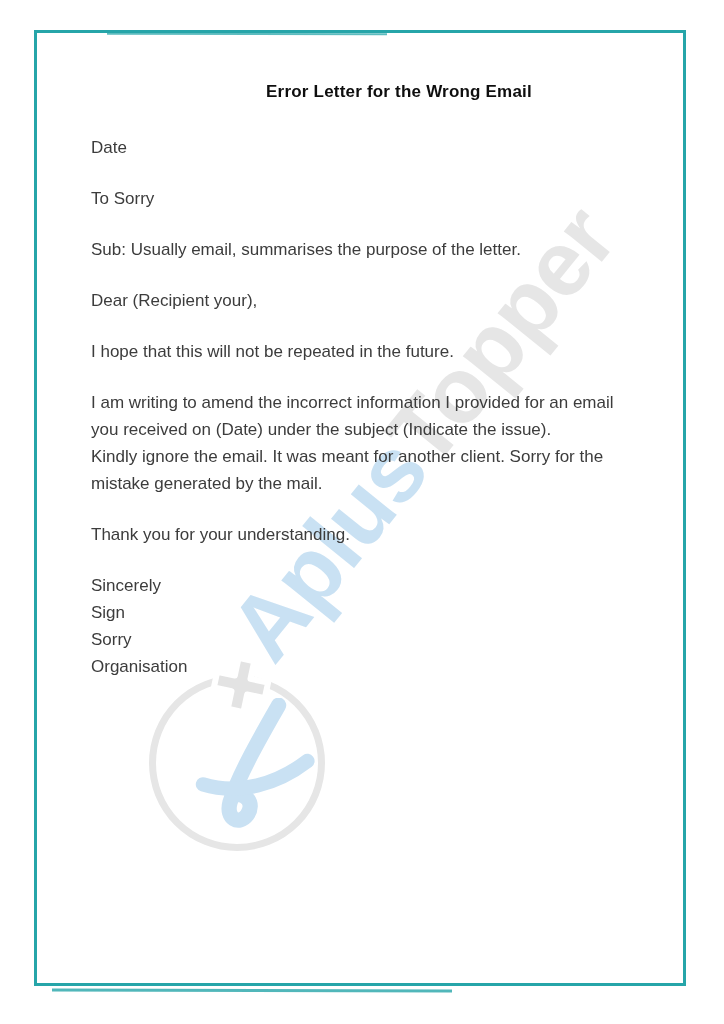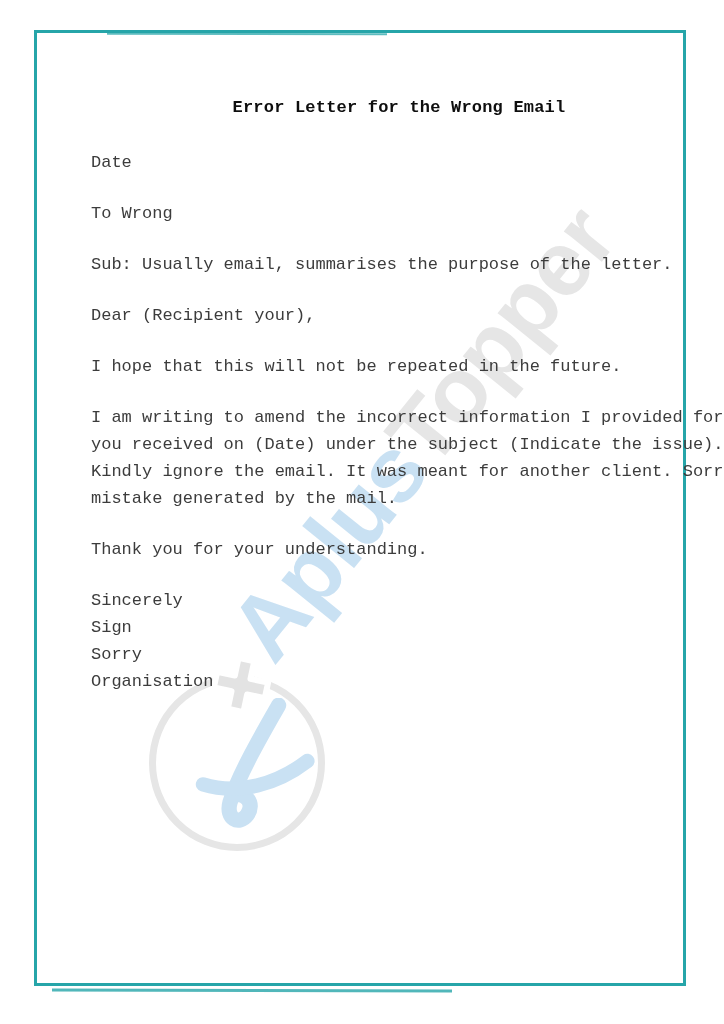--- a/index.html
+++ b/index.html
@@ -49,25 +49,25 @@
   }
   .logo-plus{position:absolute;left:74px;top:7px;width:60px;height:60px;transform:rotate(12deg);}
   .logo-a{position:absolute;left:48px;top:50px;width:135px;height:135px;}
 
   
   .content{
     position:absolute;left:54px;top:33px;width:616px;z-index:2;
     color:var(--body-text);font-size:17px;
   }
   .letter-title{
-    margin:32px 0 0 0;text-align:center;font-size:17px;font-weight:bold;
-    color:var(--title-text);letter-spacing:.2px;font-family:Liberation Mono, monospace;
+    margin:16px 0 0 0;text-align:center;font-size:17px;font-weight:bold;
+    color:var(--title-text);letter-spacing:.2px;
   }
   .para{
-    margin:0 0 24px 0;line-height:27px;white-space:pre;font-size:17px;font-family:Liberation Mono, monospace;
+    margin:0 0 24px 0;line-height:27px;white-space:pre;font-size:17px;
   }
   .para.first{margin-top:32px;}
 </style>
 </head>
 <body>
 
 <div class="page">
 
   <div class="frame">
 
@@ -82,21 +82,21 @@
         <path d="M20 96 C 60 108, 102 96, 136 70" fill="none" stroke="var(--watermark-blue)" stroke-width="16" stroke-linecap="round"></path>
       </svg>
       <svg class="logo-plus" viewBox="0 0 60 60">
         <path d="M22 4 H38 V22 H56 V38 H38 V56 H22 V38 H4 V22 H22 Z" fill="var(--logo-gray)" stroke="#ffffff" stroke-width="6" stroke-linejoin="round"></path>
       </svg>
     </div>
 
     <div class="content">
       <h1 class="letter-title">Error Letter for the Wrong Email</h1>
       <p class="para first">Date</p>
-      <p class="para">To Wrong</p>
+      <p class="para">To Sorry</p>
       <p class="para">Sub: Usually email, summarises the purpose of the letter.</p>
       <p class="para">Dear (Recipient your),</p>
       <p class="para">I hope that this will not be repeated in the future.</p>
       <p class="para">I am writing to amend the incorrect information I provided for an email
 you received on (Date) under the subject (Indicate the issue).
 Kindly ignore the email. It was meant for another client. Sorry for the
 mistake generated by the mail.</p>
       <p class="para">Thank you for your understanding.</p>
       <p class="para">Sincerely
 Sign

